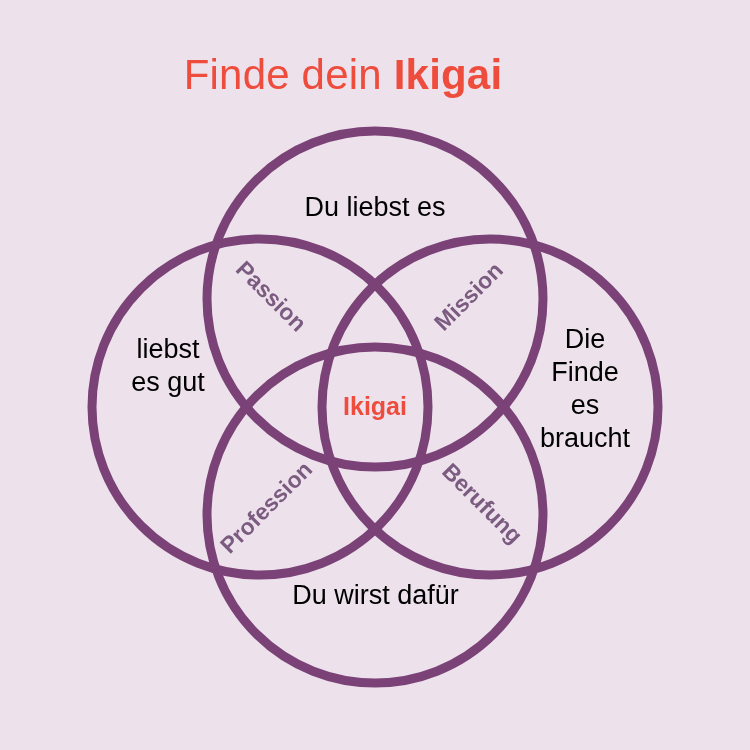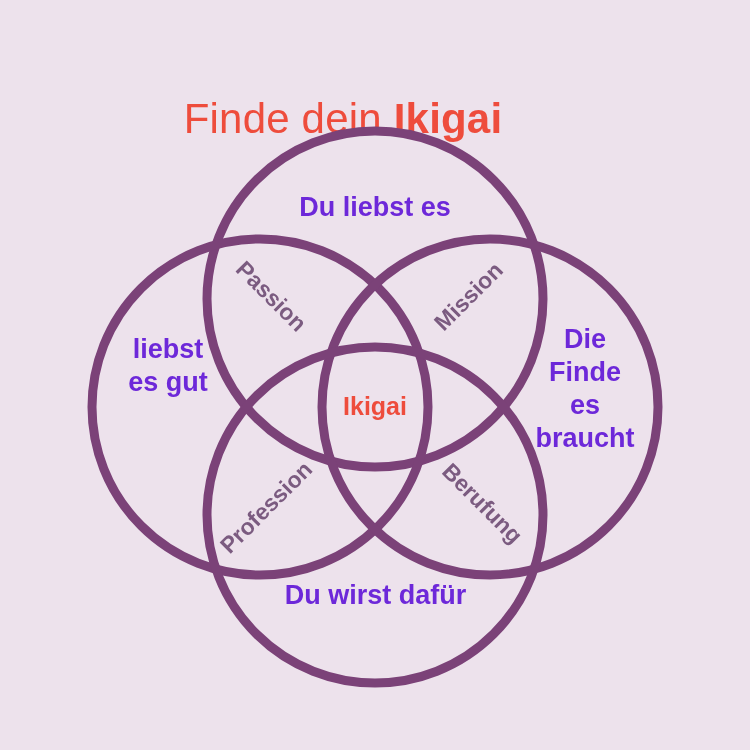--- a/index.html
+++ b/index.html
@@ -26,41 +26,40 @@
     top: 52px;
     left: 0;
     width: 686px;
     text-align: center;
     font-size: 42px;
     line-height: 1.1;
     color: #EE4C3C;
     font-weight: 400;
     letter-spacing: 0.2px;
     white-space: nowrap;
-    margin-top: 44px;
   }
   #title .strong {
     font-weight: 700;
   }
 
   
   #venn {
     position: absolute;
     top: 0;
     left: 0;
   }
 
   
   .venn-label {
     position: absolute;
-    color: #6d28d9;
+    color: #000000;
     font-size: 27px;
     line-height: 1.22;
     text-align: center;
-    font-weight: 700;
+    font-weight: 400;
   }
   #label-top    { left: 245px; top: 191px; width: 260px; }
   #label-left   { left: 88px;  top: 333px; width: 160px; }
   #label-right  { left: 510px; top: 323px; width: 150px; }
   #label-bottom { left: 243px; top: 579px; width: 265px; }
 
   .overlap-label {
     position: absolute;
     color: #7B5B80;
     font-size: 23px;

